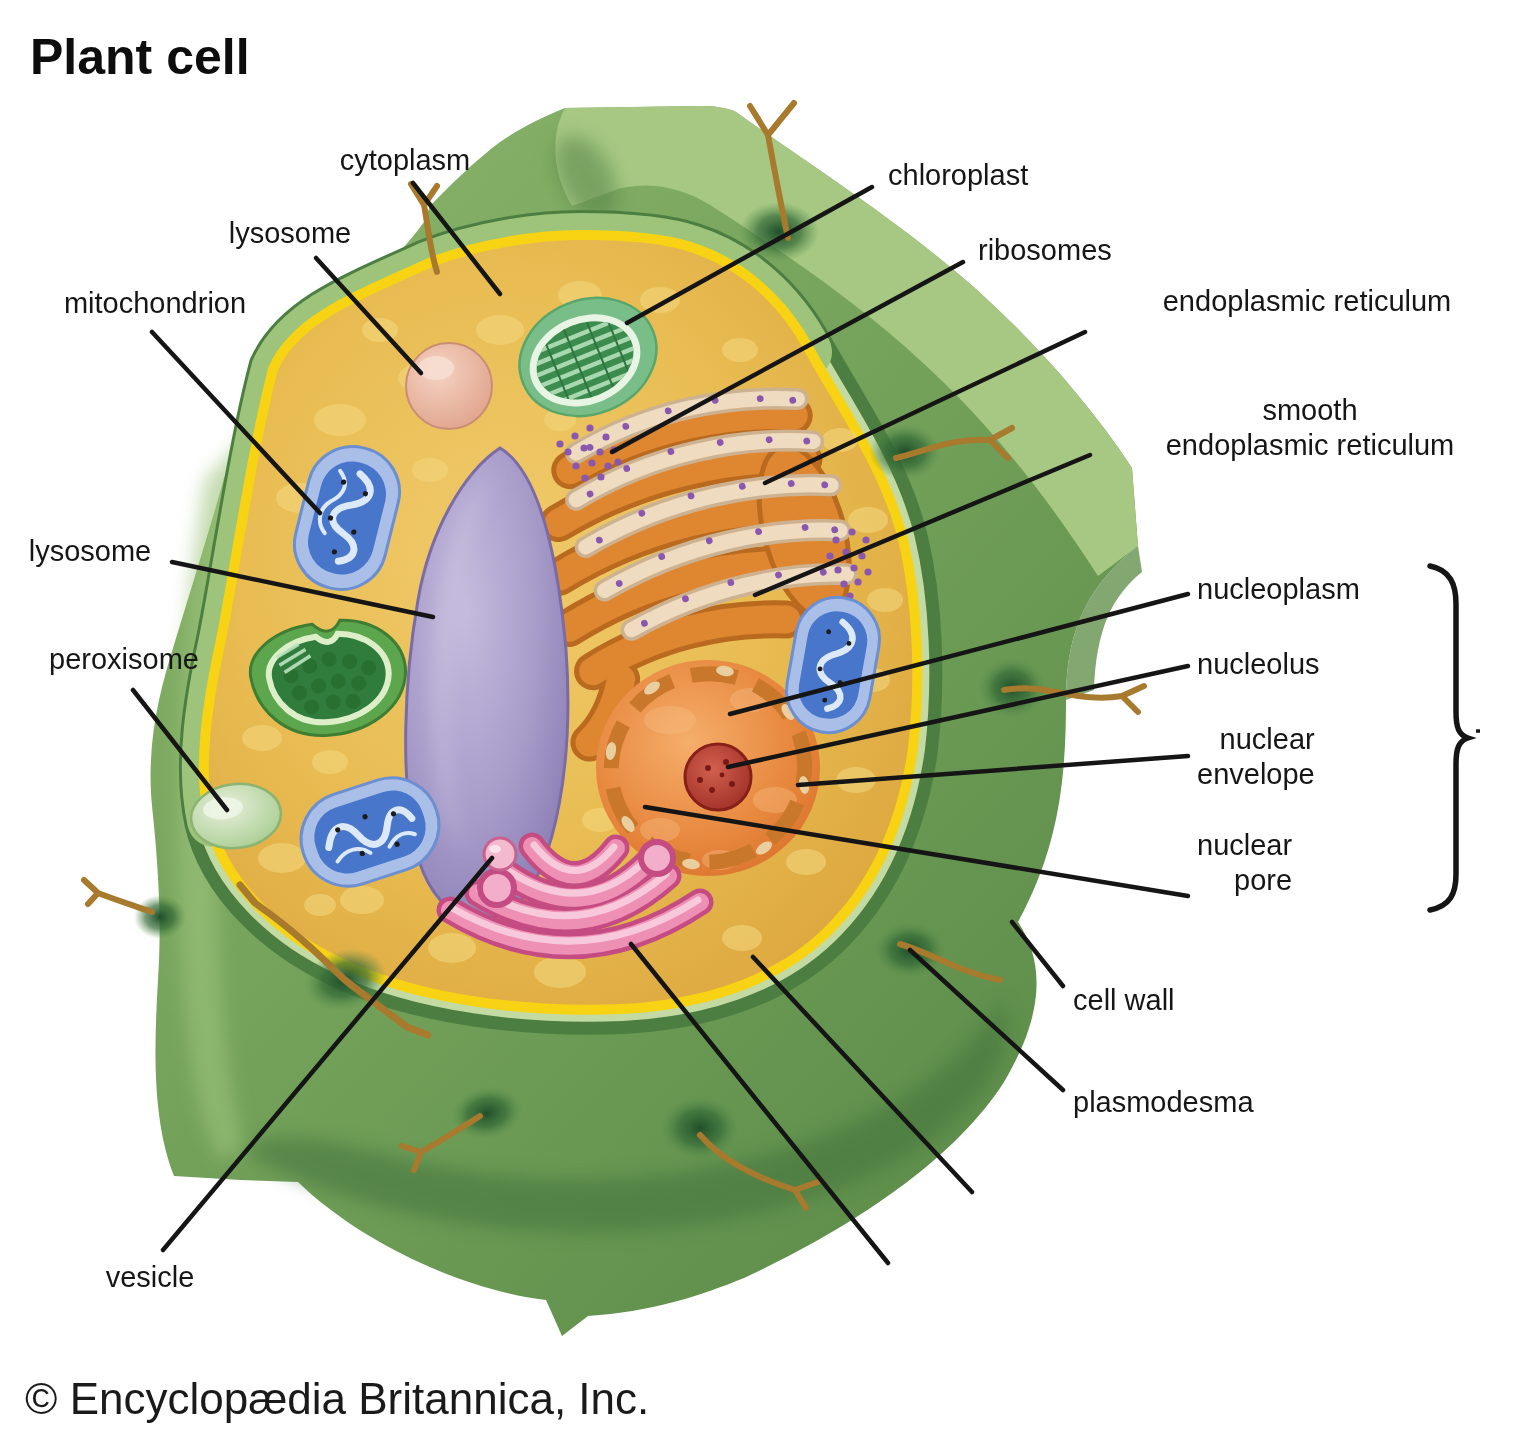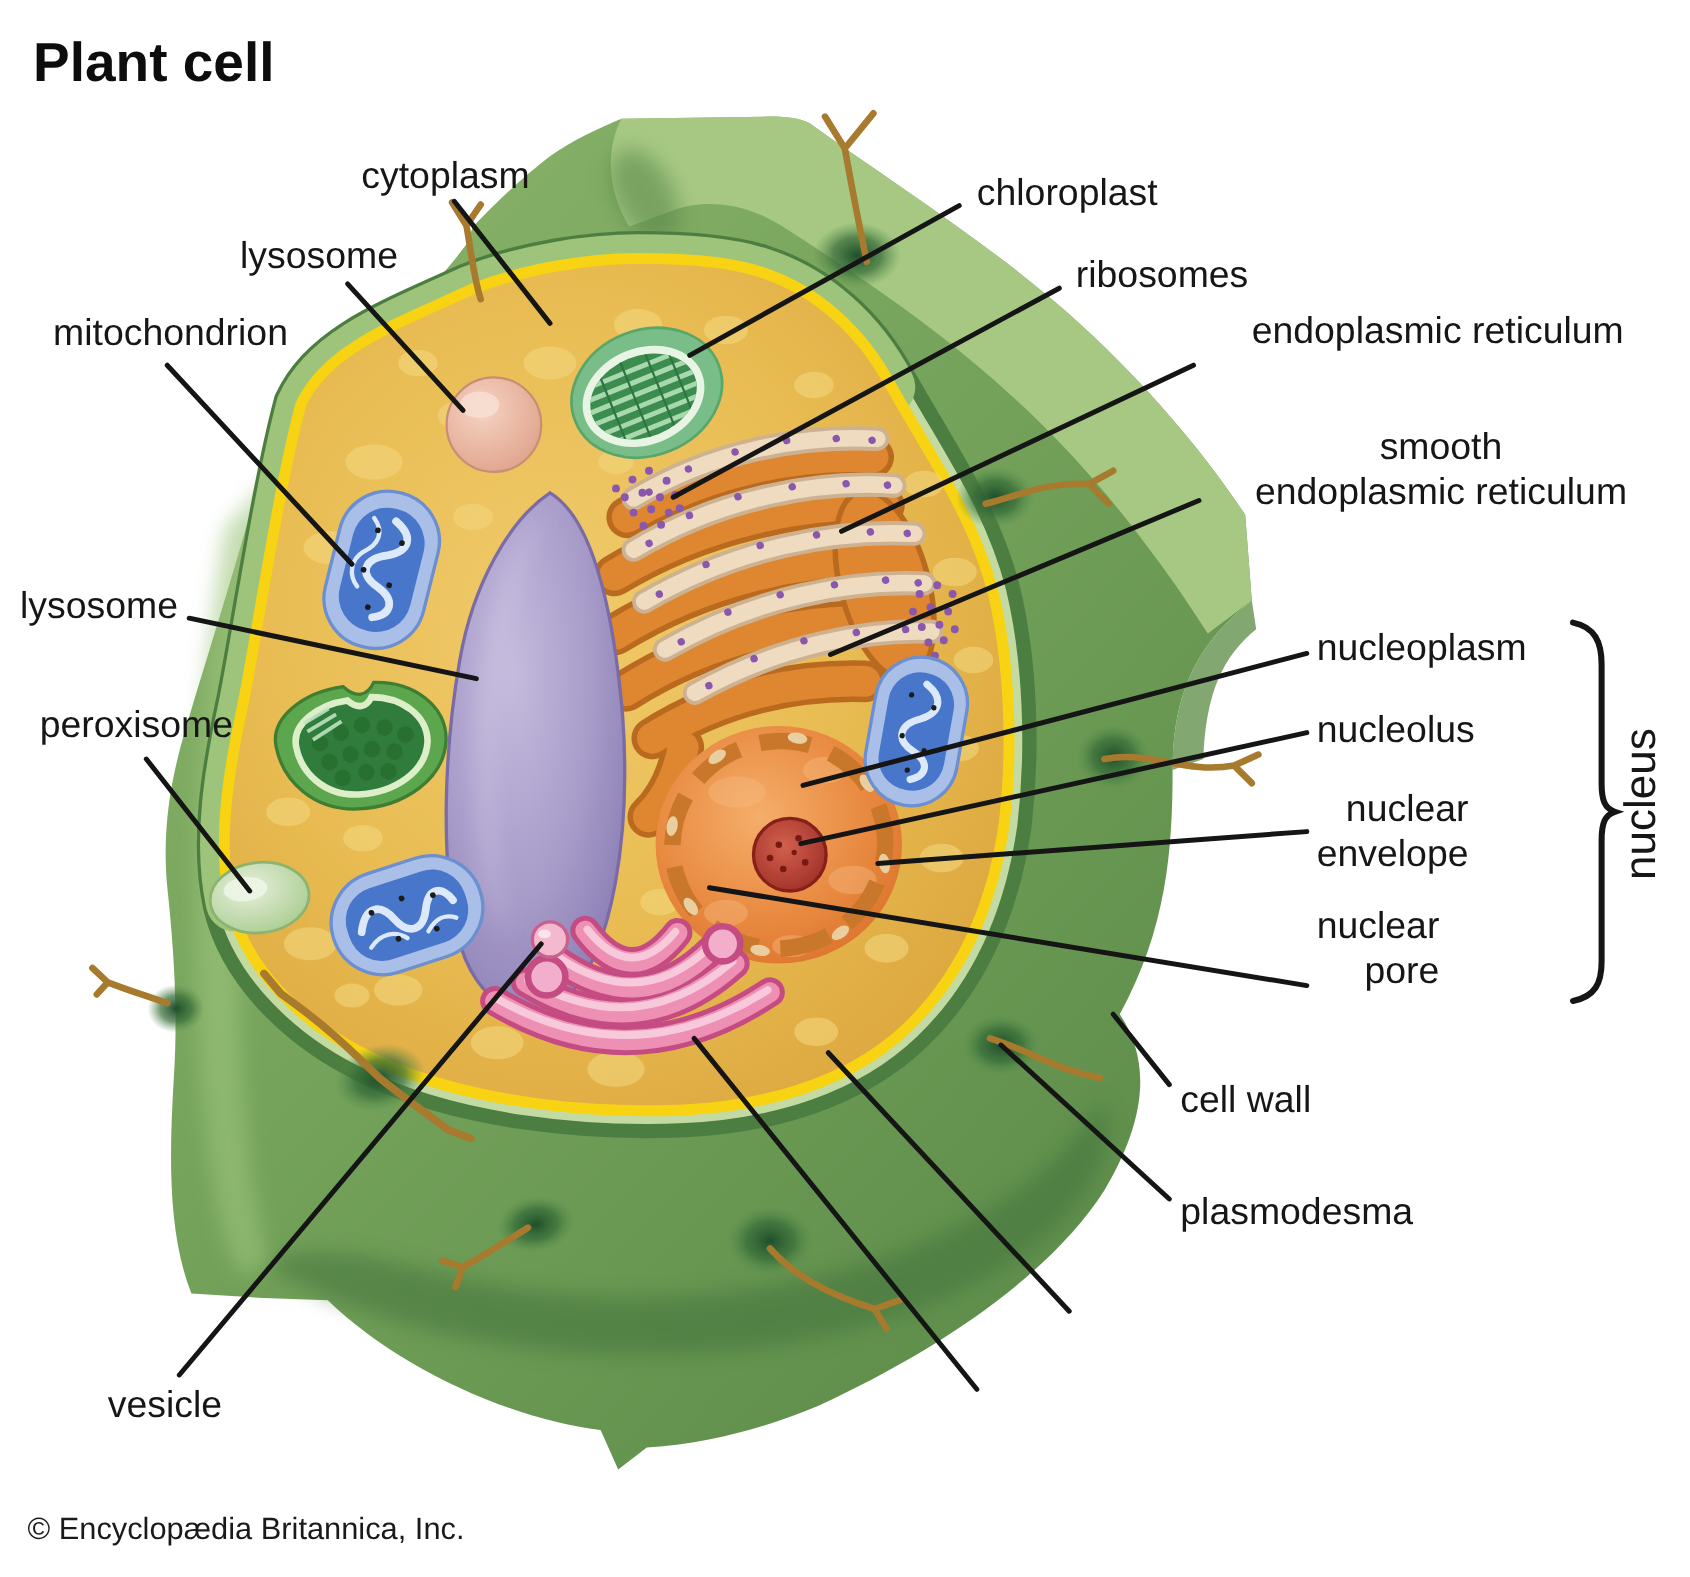--- a/index.html
+++ b/index.html
@@ -1,24 +1,24 @@
 <!DOCTYPE html>
 <html><head>
 <meta charset="utf-8">
 <style>
   html,body{margin:0;padding:0;background:#fff;}
   #stage{position:relative;width:1480px;height:1434px;background:#fff;overflow:hidden;
-         font-family:"Liberation Sans","DejaVu Sans",sans-serif;padding-left:36px;}
+         font-family:"Liberation Sans","DejaVu Sans",sans-serif;}
   #art{position:absolute;left:0;top:0;}
-  .lbl{position:absolute;color:#161616;font-size:34px;line-height:1.18;white-space:nowrap;}
+  .lbl{position:absolute;color:#161616;font-size:29px;line-height:1.18;white-space:nowrap;}
   .ctr{transform:translate(-50%,-50%);text-align:center;}
   .lft{transform:translateY(-50%);text-align:right;}
   .two{line-height:1.22;}
   #title{position:absolute;left:30px;top:28px;font-size:50px;font-weight:bold;color:#0d0d0d;}
-  #copyright{position:absolute;left:25px;top:1374px;font-size:28px;color:#1a1a1a;}
+  #copyright{position:absolute;left:25px;top:1374px;font-size:44px;color:#1a1a1a;}
   #nucleus-word{position:absolute;left:1492px;top:731px;font-size:40px;color:#161616;
                 transform:translate(-50%,-50%) rotate(-90deg);white-space:nowrap;}
 </style>
 </head>
 <body>
 
 <div id="stage">
 
 <svg id="art" width="1536" height="1434" viewBox="0 0 1536 1434">
   <defs>

